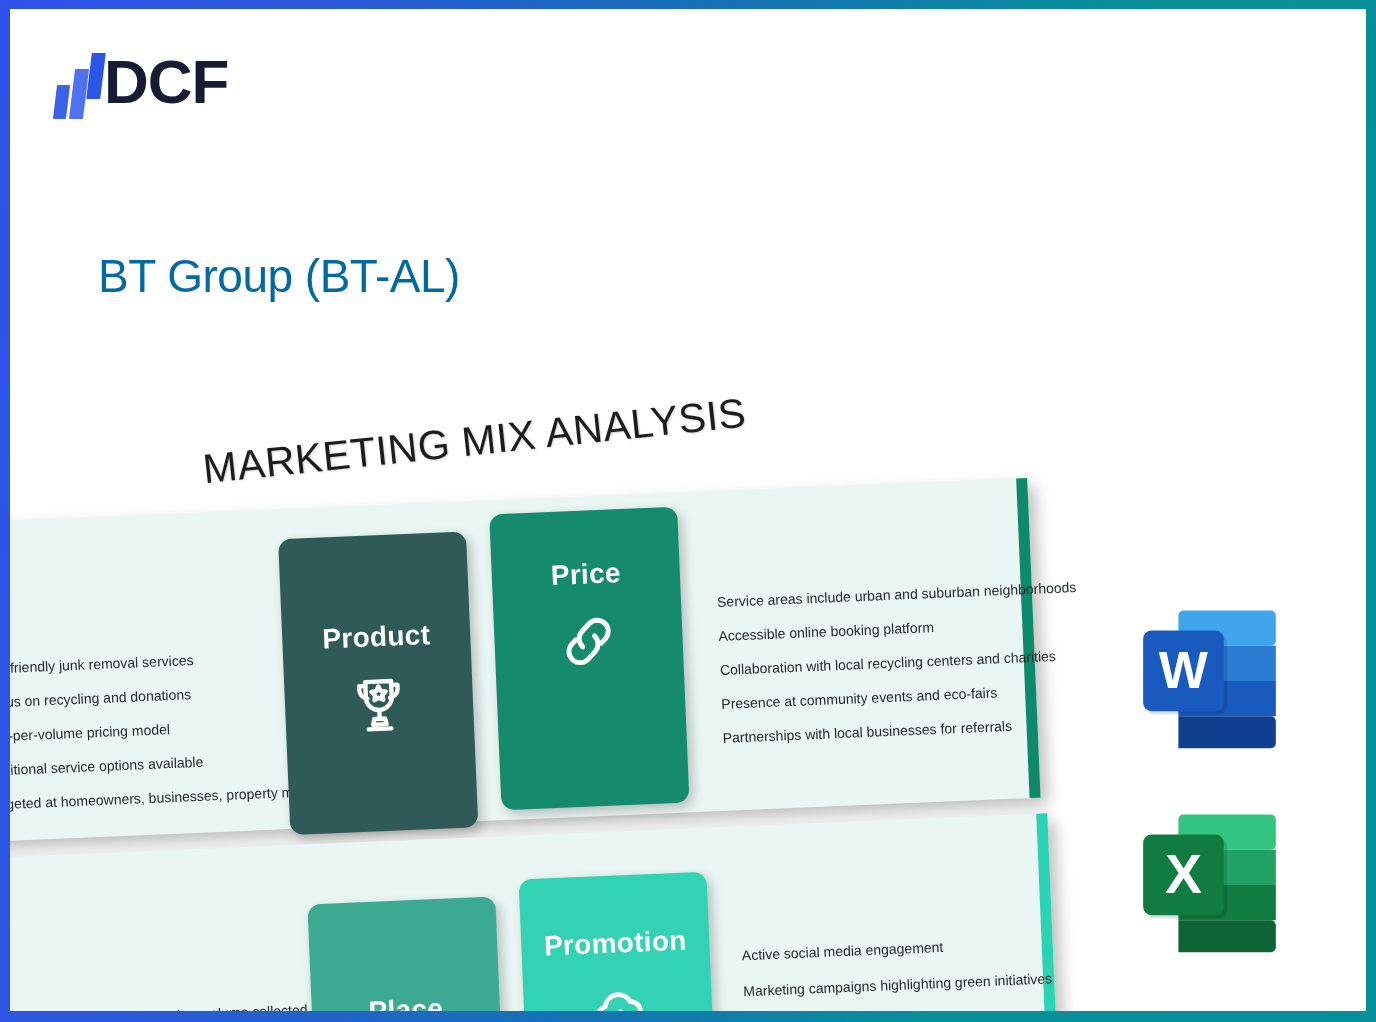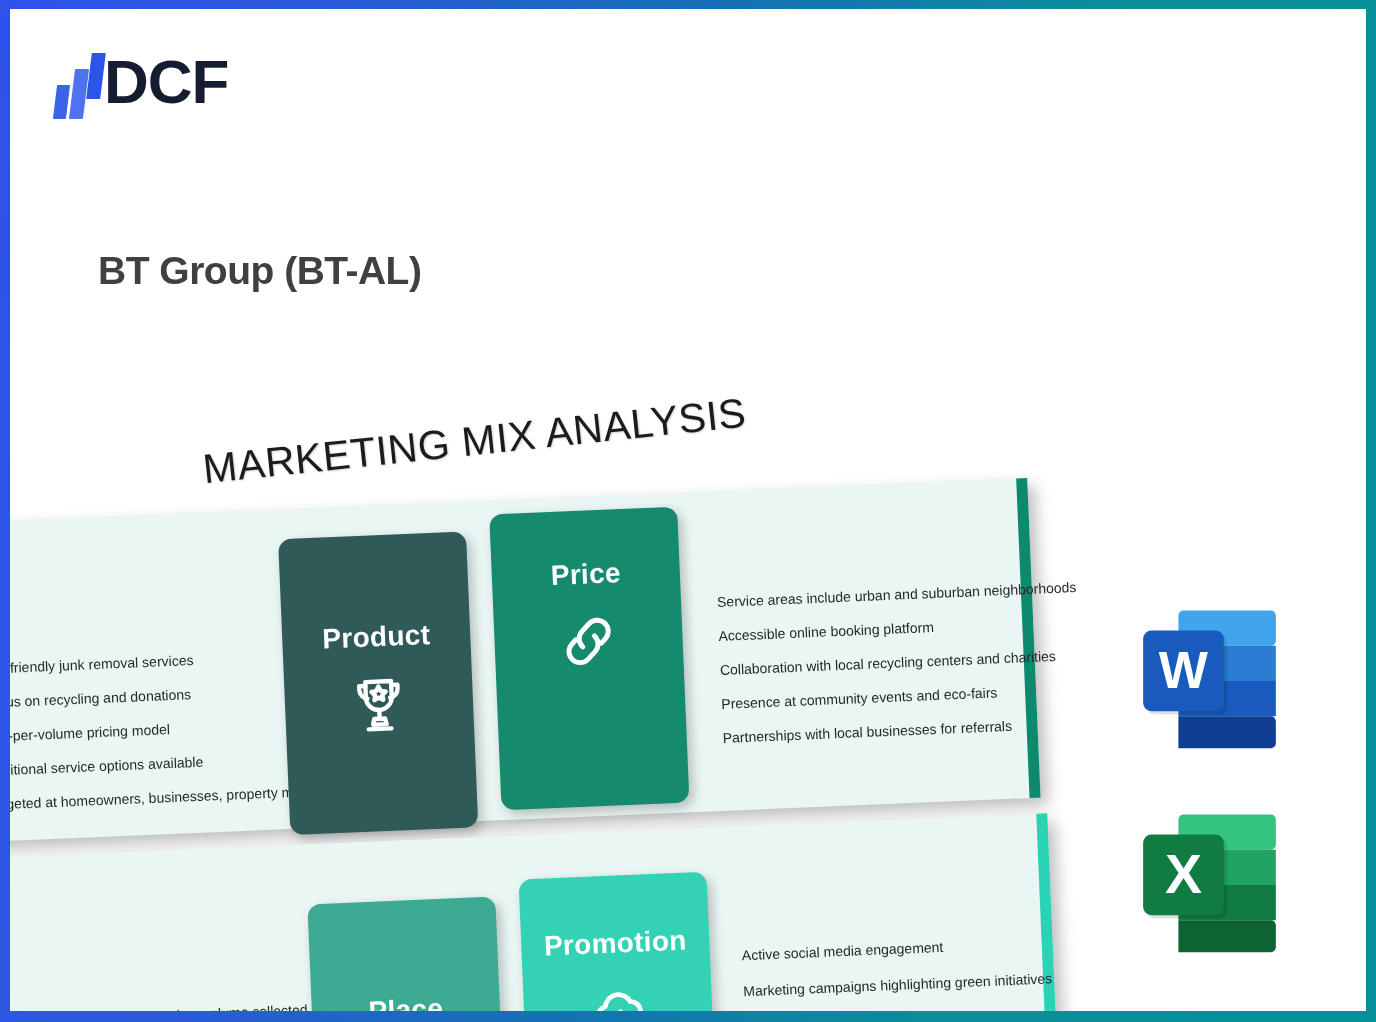--- a/index.html
+++ b/index.html
@@ -26,21 +26,21 @@
   #logo-mark { position:relative; width:56px; height:68px; }
   #logo-mark i { position:absolute; display:block; border-radius:1px; }
   .bar-a { left:7px;  top:34px; width:13px; height:34px; background:#3b63e8; transform:skewX(-7deg); }
   .bar-b { left:24px; top:18px; width:14px; height:50px; background:#4f72f0; transform:skewX(-7deg); }
   .bar-c { left:41px; top:2px;  width:14px; height:46px; background:#2b55e6; transform:skewX(-7deg); }
   #logo-text { font-size:62px; font-weight:700; color:#161c32; letter-spacing:-1px; line-height:1; }
 
   
   #page-title {
     position:absolute; left:88px; top:240px;
-    font-size:39px; font-weight:700; color:#404040;
+    font-size:46px; font-weight:400; color:#0369a1;
     letter-spacing:-0.5px; white-space:nowrap;
   }
 
   
   #mix-wrap {
     position:absolute; left:-60px; top:440px;
     width:1110px; height:600px;
     transform:rotate(-2.4deg);
     transform-origin:left top;
   }

